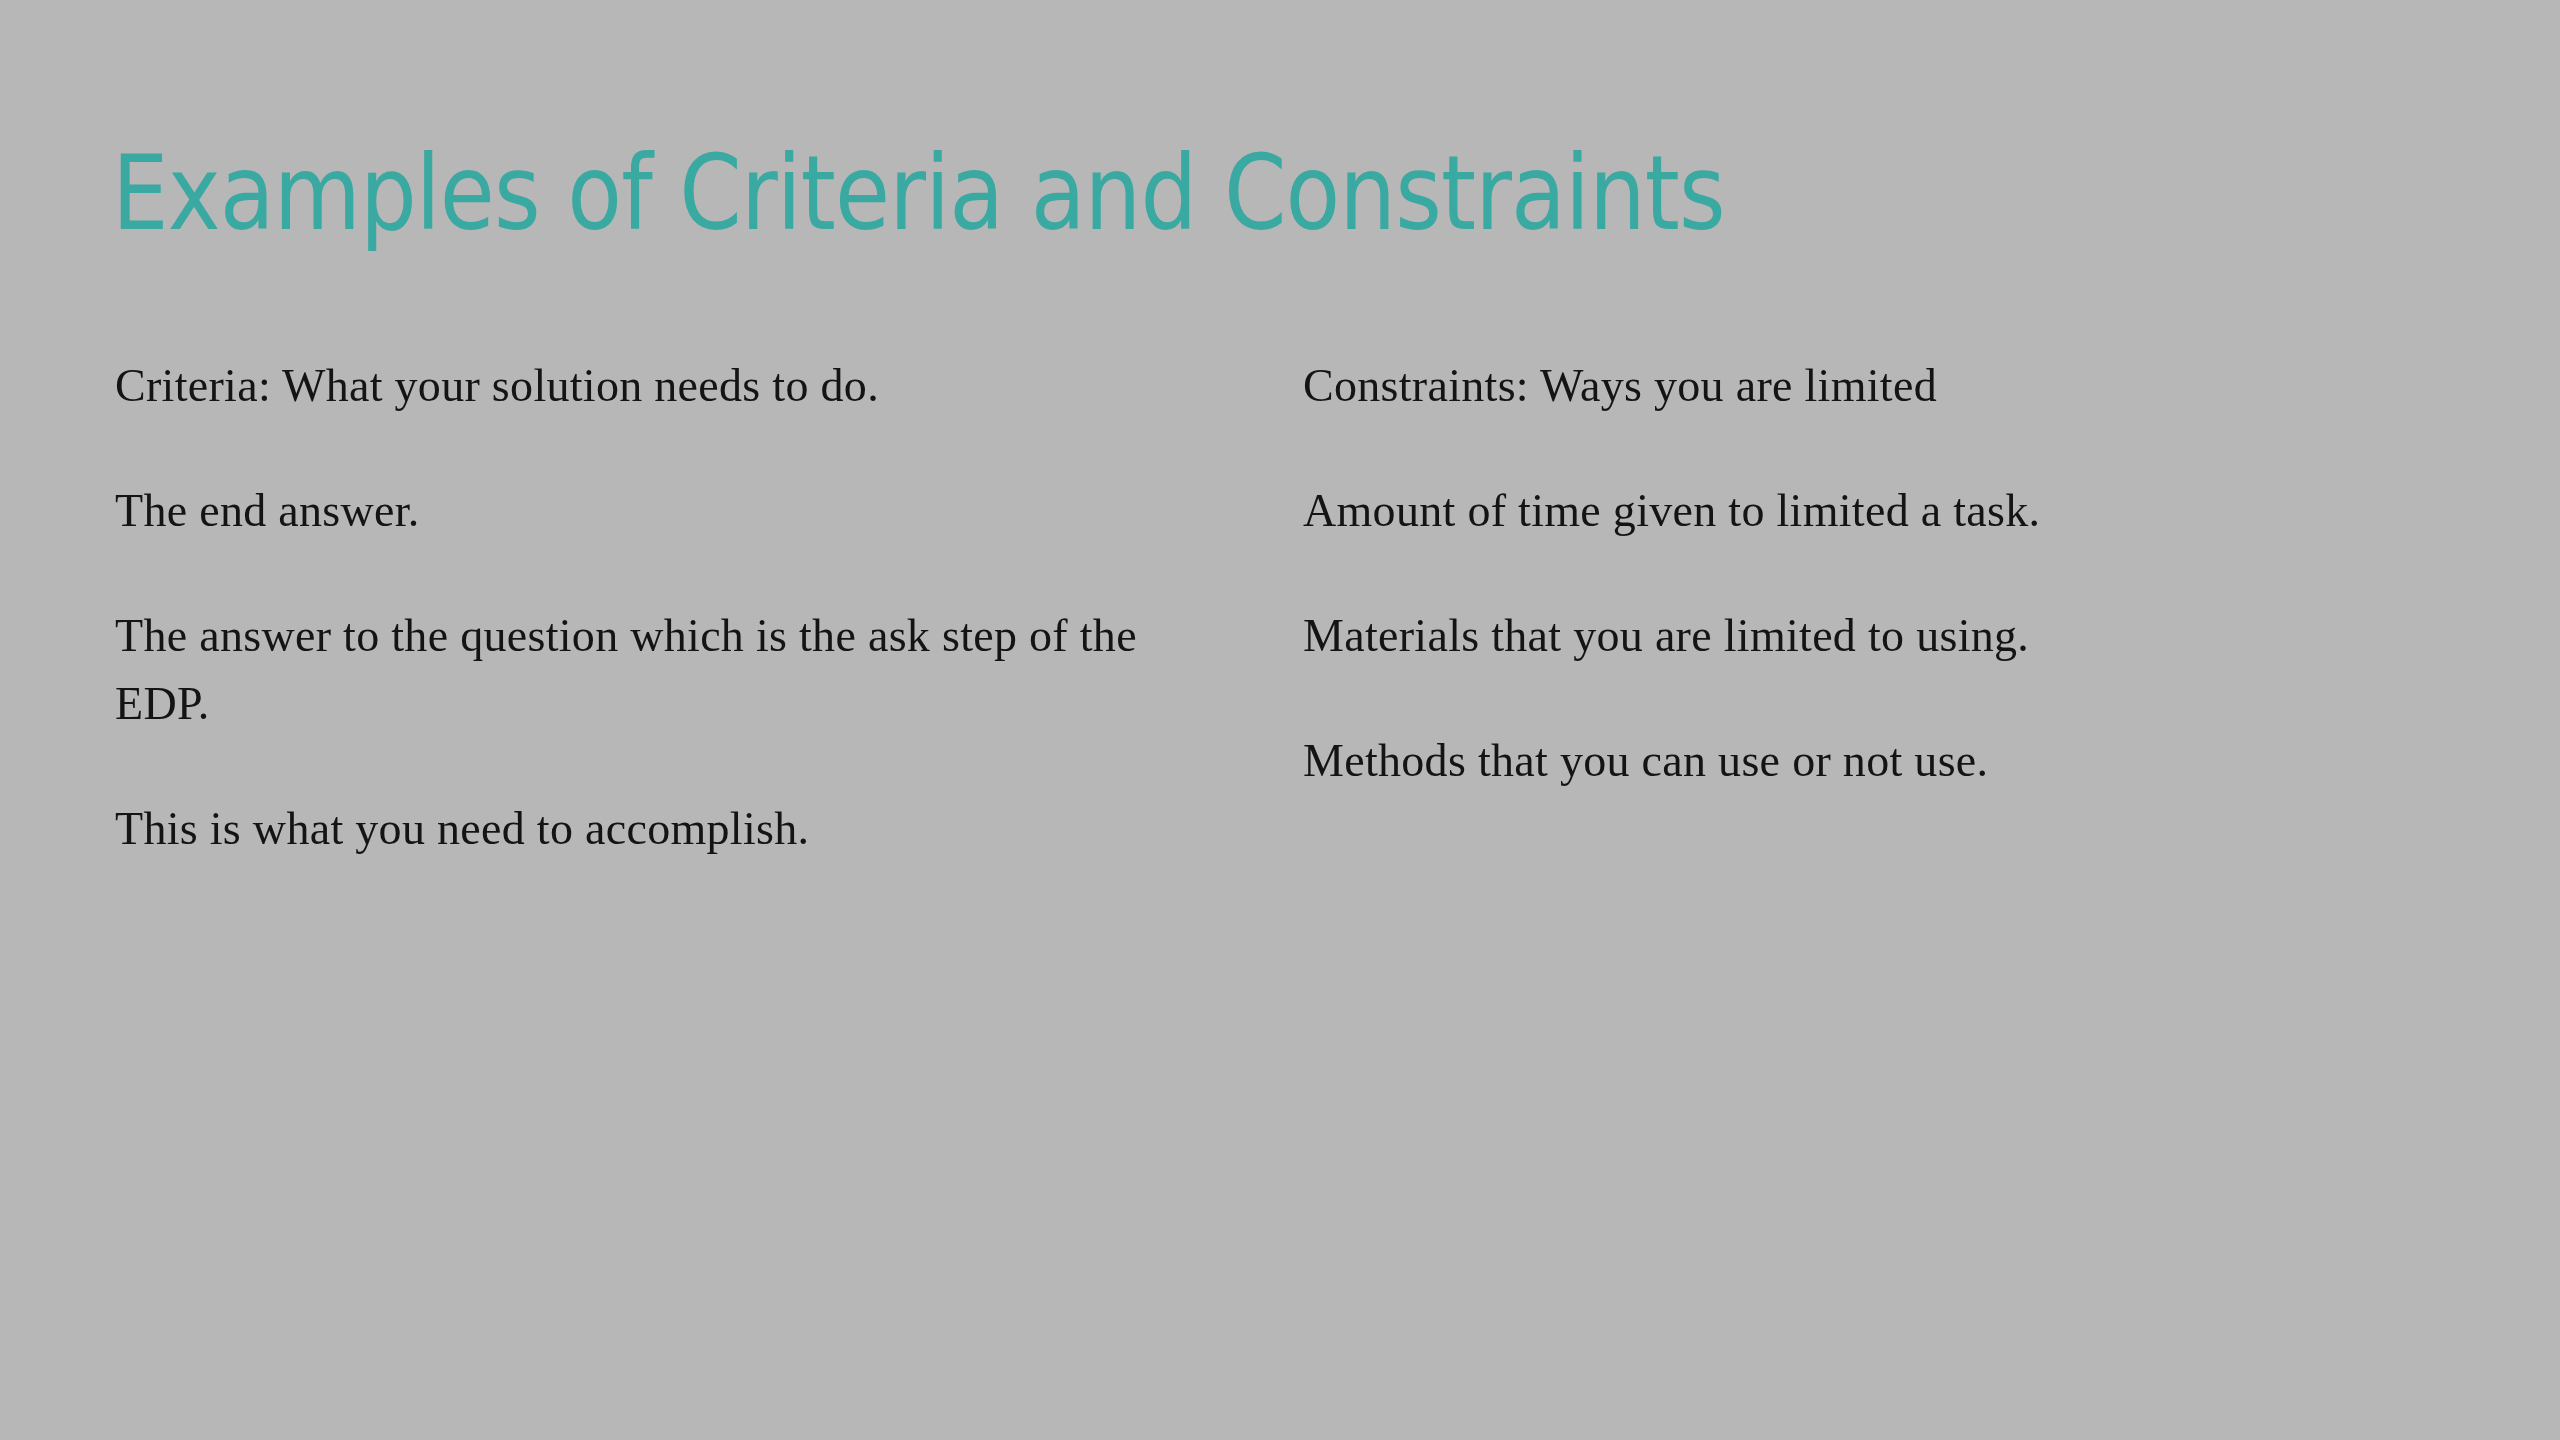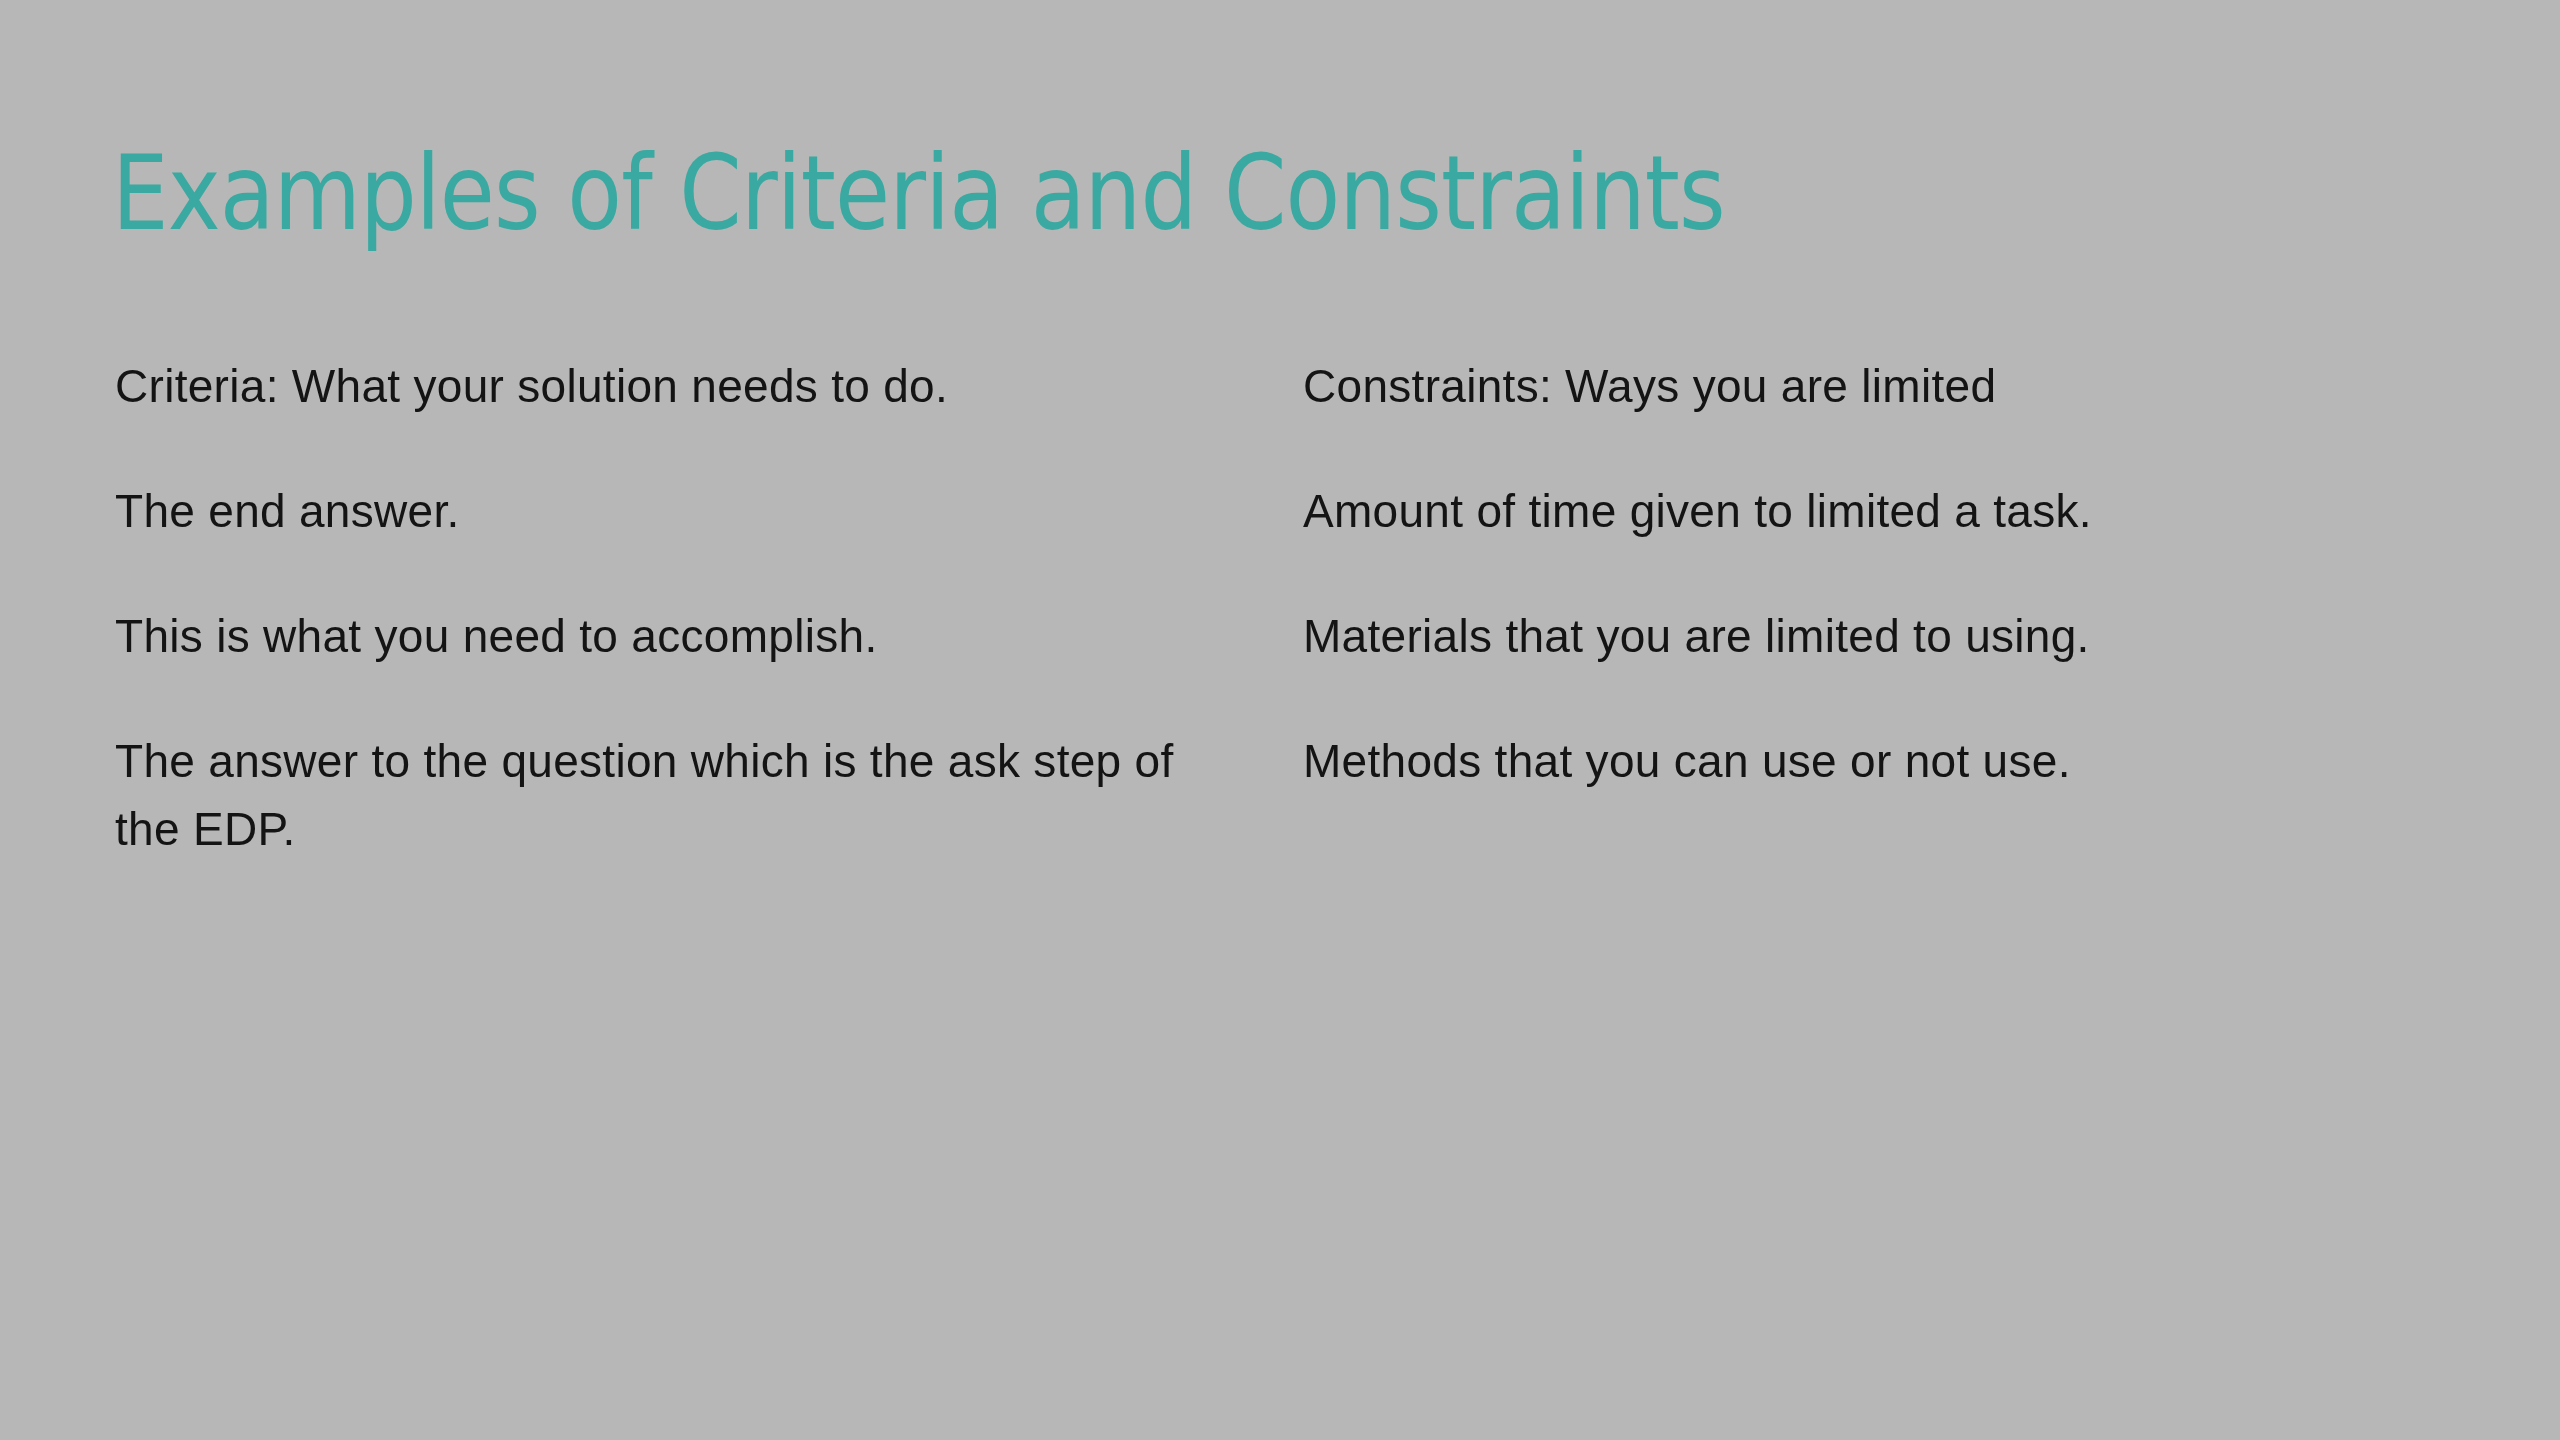--- a/index.html
+++ b/index.html
@@ -31,21 +31,21 @@
     line-height: 130px;
     color: #3aa9a1;
     white-space: nowrap;
     transform-origin: left top;
     transform: scaleX(0.86);
     letter-spacing: -1px;
   }
   .column {
     position: absolute;
     top: 352px;
-    font-family: Liberation Sans, sans-serif;
+    font-family: Liberation Serif, serif;
     font-size: 46px;
     line-height: 68px;
     color: #141414;
   }
   .col-left {
     left: 115px;
     width: 1090px;
   }
   .col-right {
     left: 1303px;
@@ -58,22 +58,22 @@
 </style>
 </head>
 <body>
 
 <div class="slide">
   <h1 class="title">Examples of Criteria and Constraints</h1>
 
   <div class="column col-left">
     <p class="para">Criteria:  What your solution needs to do.</p>
     <p class="para">The end answer.</p>
+    <p class="para">The answer to the question which is the ask step of the EDP.</p>
     <p class="para">This is what you need to accomplish.</p>
-    <p class="para">The answer to the question which is the ask step of the EDP.</p>
   </div>
 
   <div class="column col-right">
     <p class="para">Constraints:  Ways you are limited</p>
     <p class="para">Amount of time given to limited a task.</p>
     <p class="para">Materials that you are limited to using.</p>
     <p class="para">Methods that you can use or not use.</p>
   </div>
 </div>
 

